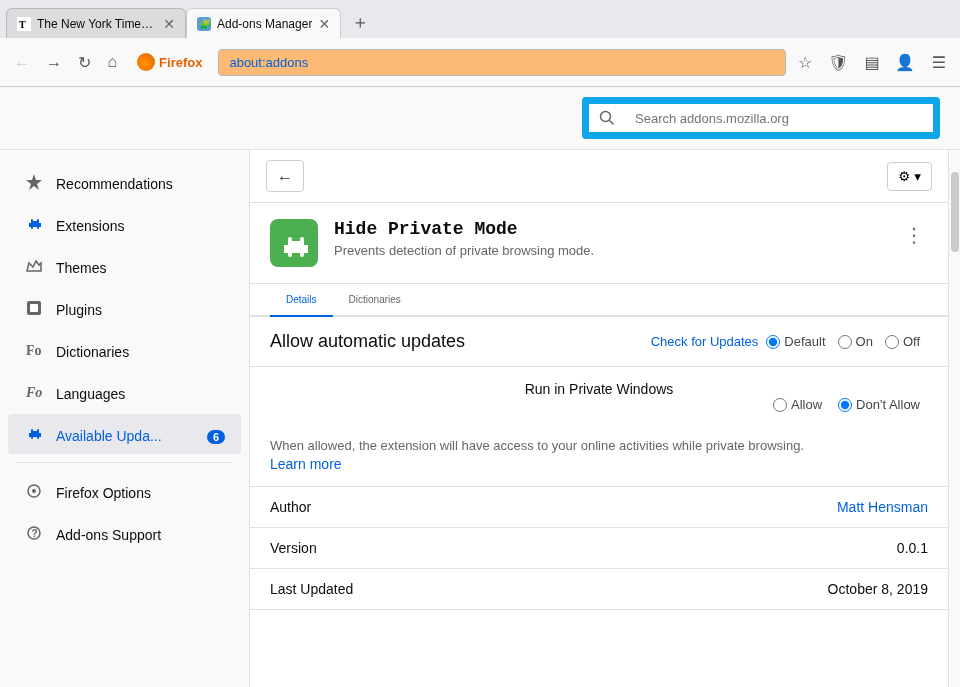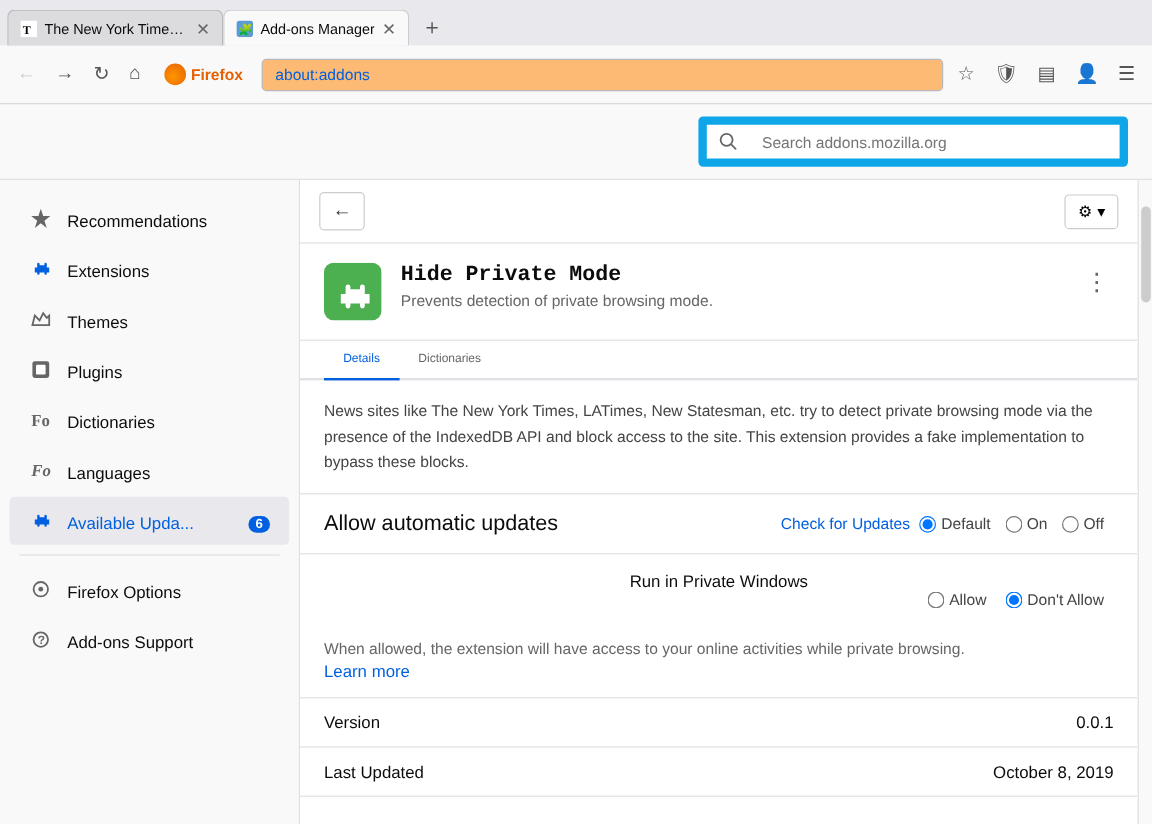--- a/index.html
+++ b/index.html
@@ -271,23 +271,20 @@
         <div class="ext-desc">Prevents detection of private browsing mode.</div>
       </div>
       <button class="ext-menu-btn">⋮</button>
     </div>
 
     <div class="tab-nav">
       <div class="tab-link active">Details</div>
       <div class="tab-link">Dictionaries</div>
     </div>
 
-    <div class="detail-section">
-      <p class="detail-text">News sites like The New York Times, LATimes, New Statesman, etc. try to detect private browsing mode via the presence of the IndexedDB API and block access to the site. This extension provides a fake implementation to bypass these blocks.</p>
-    </div>
 
     <div class="detail-row">
       <span class="detail-label">Allow automatic updates</span>
       <div class="detail-controls">
         <a class="check-updates-link">Check for Updates</a>
         <div class="radio-group">
           <label class="radio-btn">
             <input type="radio" class="radio-input" name="updates" checked="" style="">
             <span class="radio-label">Default</span>
           </label>
@@ -316,20 +313,24 @@
             <span class="radio-label">Don't Allow</span>
           </label>
         </div>
       </div>
       <p class="private-desc">
         <span>When allowed, the extension will have access to your online activities while private browsing.</span>
       </p>
       <a class="learn-more">Learn more</a>
     </div>
 
+    <div class="info-row">
+      <span class="info-label">Author</span>
+      <a class="info-value link">Matt Hensman</a>
+    </div>
 
     <div class="info-row">
       <span class="info-label">Version</span>
       <span class="info-value">0.0.1</span>
     </div>
 
     <div class="info-row">
       <span class="info-label">Last Updated</span>
       <span class="info-value">October 8, 2019</span>
     </div>

